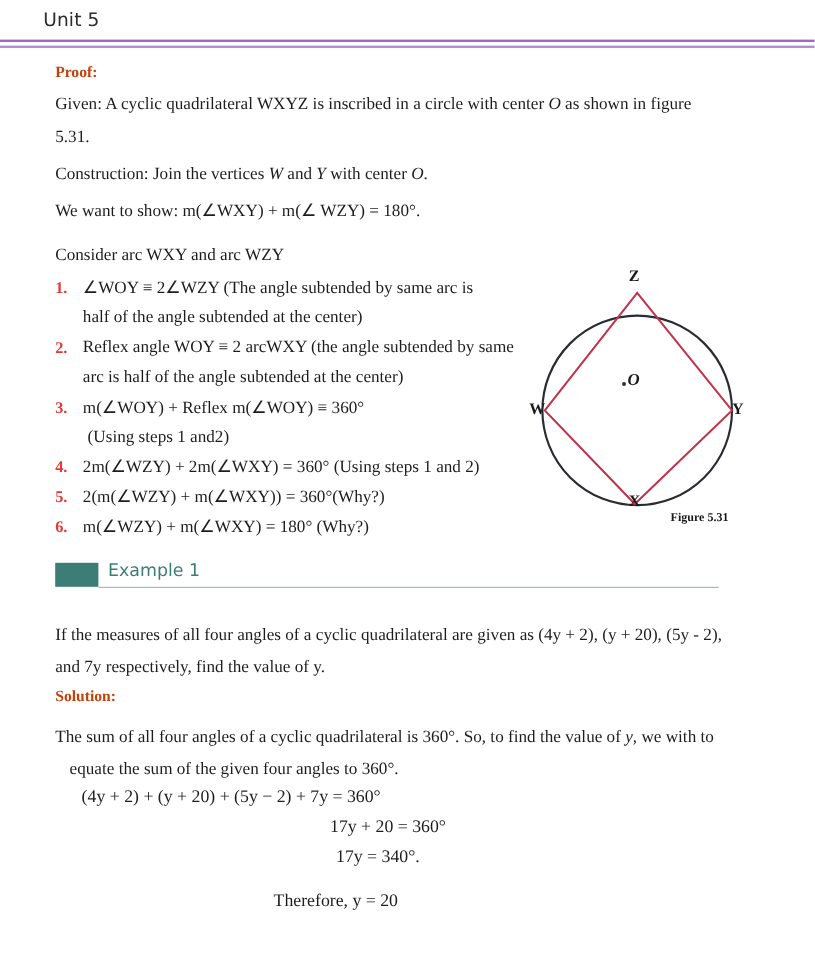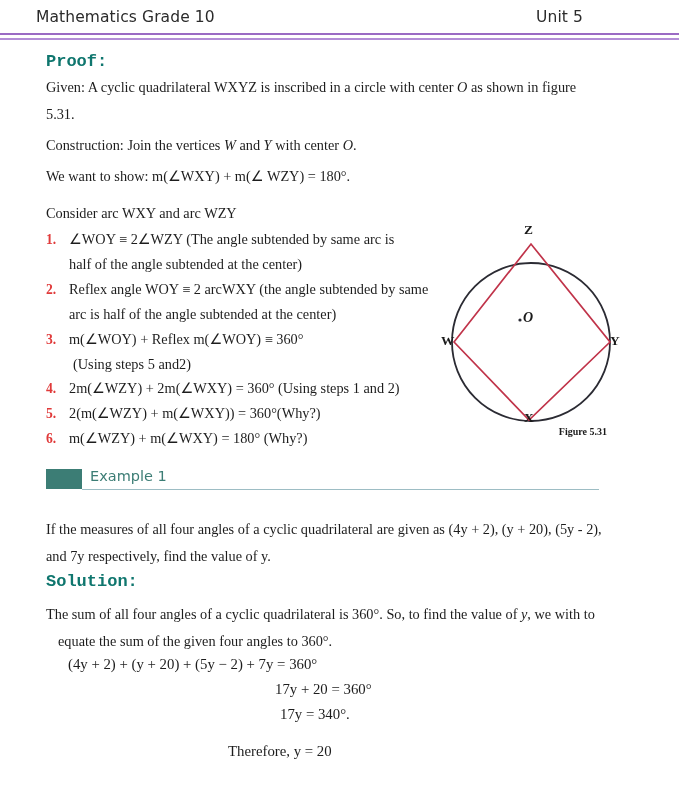--- a/index.html
+++ b/index.html
@@ -42,24 +42,24 @@
     background: #9b6bc4;
   }
   .header-rule.top  { top: 33px; }
   .header-rule.bot  { top: 38px; background: #b38ed6; height: 1.5px; }
 
   
   .doc { position: absolute; left: 0; top: 0; width: 679px; }
 
   .blue-head {
     position: absolute;
-    font-family: Liberation Mono, monospace;
+    font-family: Liberation Serif, serif;
     font-weight: bold;
-    font-size: 17px;
-    color: #0f766e;
+    font-size: 13px;
+    color: #c2410c;
     white-space: nowrap;
   }
 
   .para {
     position: absolute;
     font-family: "Liberation Serif", serif;
     font-size: 14.3px;
     line-height: 17px;
     color: #1d1d1d;
     white-space: nowrap;
@@ -144,21 +144,20 @@
     font-family: "Liberation Serif", serif;
     font-size: 14.8px;
     color: #1d1d1d;
     white-space: nowrap;
   }
 </style>
 </head>
 <body>
 
 <div class="page-header">
-  <span class="header-left">Mathematics Grade 10</span>
   <span class="header-right">Unit 5</span>
 </div>
 <div class="header-rule top"></div>
 <div class="header-rule bot"></div>
 
 <div class="doc">
 
   <div class="blue-head" style="left:46px; top:52px;">Proof:</div>
 
   <div class="para" style="left:46px; top:79px;text-align:center;">
@@ -177,21 +176,21 @@
   <div class="step-num" style="left:46px; top:232px;">1.</div>
   <div class="step" style="left:69px; top:231px;">∠WOY ≡ 2∠WZY (The angle subtended by same arc is</div>
   <div class="step" style="left:69px; top:256px;">half of the angle subtended at the center)</div>
 
   <div class="step-num" style="left:46px; top:282px;">2.</div>
   <div class="step" style="left:69px; top:281px;">Reflex angle WOY  ≡  2 arcWXY (the angle subtended by same</div>
   <div class="step" style="left:69px; top:306px;">arc is half of the angle subtended at the center)</div>
 
   <div class="step-num" style="left:46px; top:332px;">3.</div>
   <div class="step" style="left:69px; top:331px;">m(∠WOY) + Reflex m(∠WOY) ≡ 360°</div>
-  <div class="step" style="left:73px; top:356px;">(Using steps 5 and2)</div>
+  <div class="step" style="left:73px; top:356px;">(Using steps 1 and2)</div>
 
   <div class="step-num" style="left:46px; top:381px;">4.</div>
   <div class="step" style="left:69px; top:380px;">2m(∠WZY) + 2m(∠WXY) = 360° (Using steps 1 and 2)</div>
 
   <div class="step-num" style="left:46px; top:406px;">5.</div>
   <div class="step" style="left:69px; top:405px;">2(m(∠WZY) + m(∠WXY)) = 360°(Why?)</div>
 
   <div class="step-num" style="left:46px; top:431px;">6.</div>
   <div class="step" style="left:69px; top:430px;">m(∠WZY) + m(∠WXY) = 180°     (Why?)</div>
 

